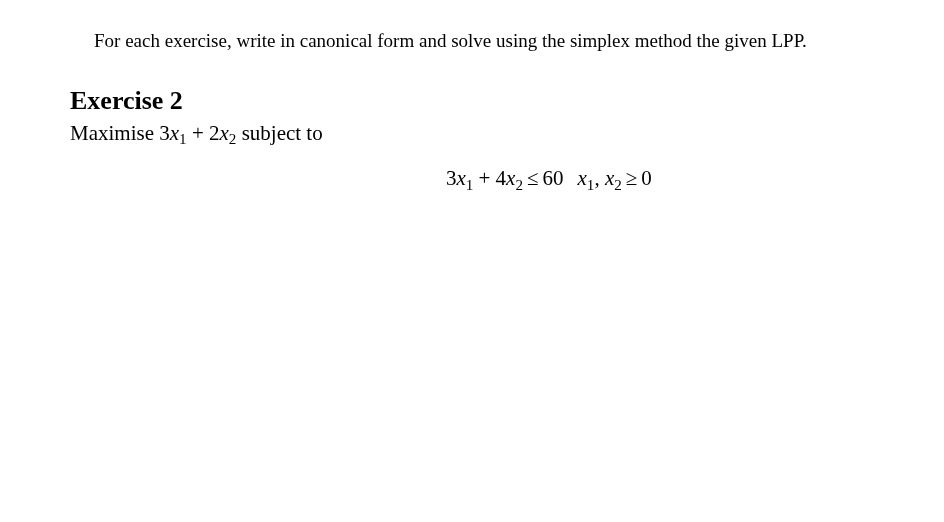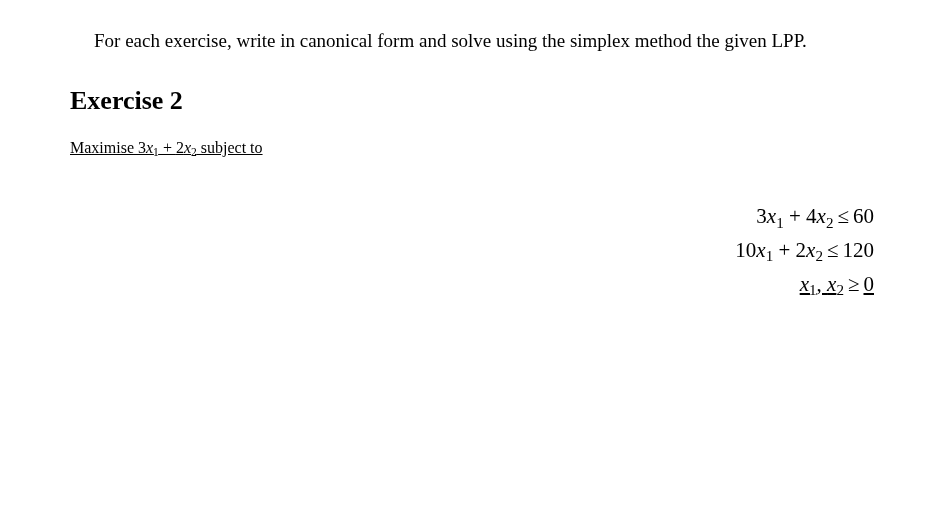--- a/index.html
+++ b/index.html
@@ -17,35 +17,32 @@
       font-size: 19px;
       line-height: 1.4;
     }
     .intro {
       text-indent: 24px;
       margin-bottom: 28px;
     }
     .heading {
       font-weight: bold;
       font-size: 26px;
-      margin-bottom: 18px;
     }
     .objective {
-      font-size: 16px;
-      margin-bottom: 41px;
-      text-decoration: underline;
+      font-size: 21px;
+      margin-bottom: 14px;
     }
     .constraints {
       display: flex;
-      flex-direction: column;
-      align-items: flex-end;
+      flex-direction: row;
+      align-items: center;
       margin-left: 355px;
       font-size: 21px;
       line-height: 1.6;
-      text-decoration: underline;
     }
     .constraint-row {
       white-space: nowrap;
     }
     .var {
       font-style: italic;
       font-family: 'Times New Roman', Times, serif;
     }
     .sub {
       font-size: 0.72em;
@@ -86,21 +83,18 @@
   <span>Maximise </span><span>3</span><span class="var">x</span><span class="sub">1</span><span> + </span><span>2</span><span class="var">x</span><span class="sub">2</span><span> subject to</span>
 </p>
 
 <div class="constraints math">
 
   <div class="constraint-row">
     <span class="lhs"><span>3</span><span class="var">x</span><span class="sub">1</span><span> + </span><span>4</span><span class="var">x</span><span class="sub">2</span></span><span class="rel">≤</span><span class="rhs">60</span>
   </div>
 
 
-  <div class="constraint-row">
-    <span class="lhs w2"><span>10</span><span class="var">x</span><span class="sub">1</span><span> + </span><span>2</span><span class="var">x</span><span class="sub">2</span></span><span class="rel">≤</span><span class="rhs">120</span>
-  </div>
 
   <div class="constraint-row nonneg">
     <span class="var">x</span><span class="sub">1</span><span>, </span><span class="var">x</span><span class="sub">2</span><span class="rel">≥</span><span>0</span>
   </div>
 
 </div>
 
 </body></html>

